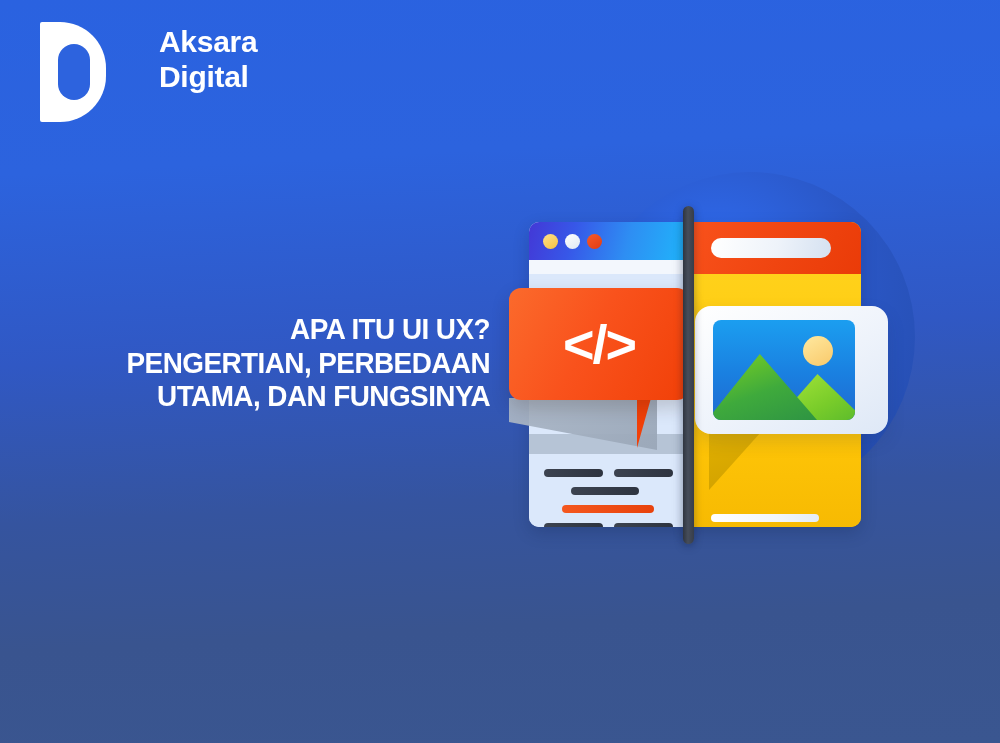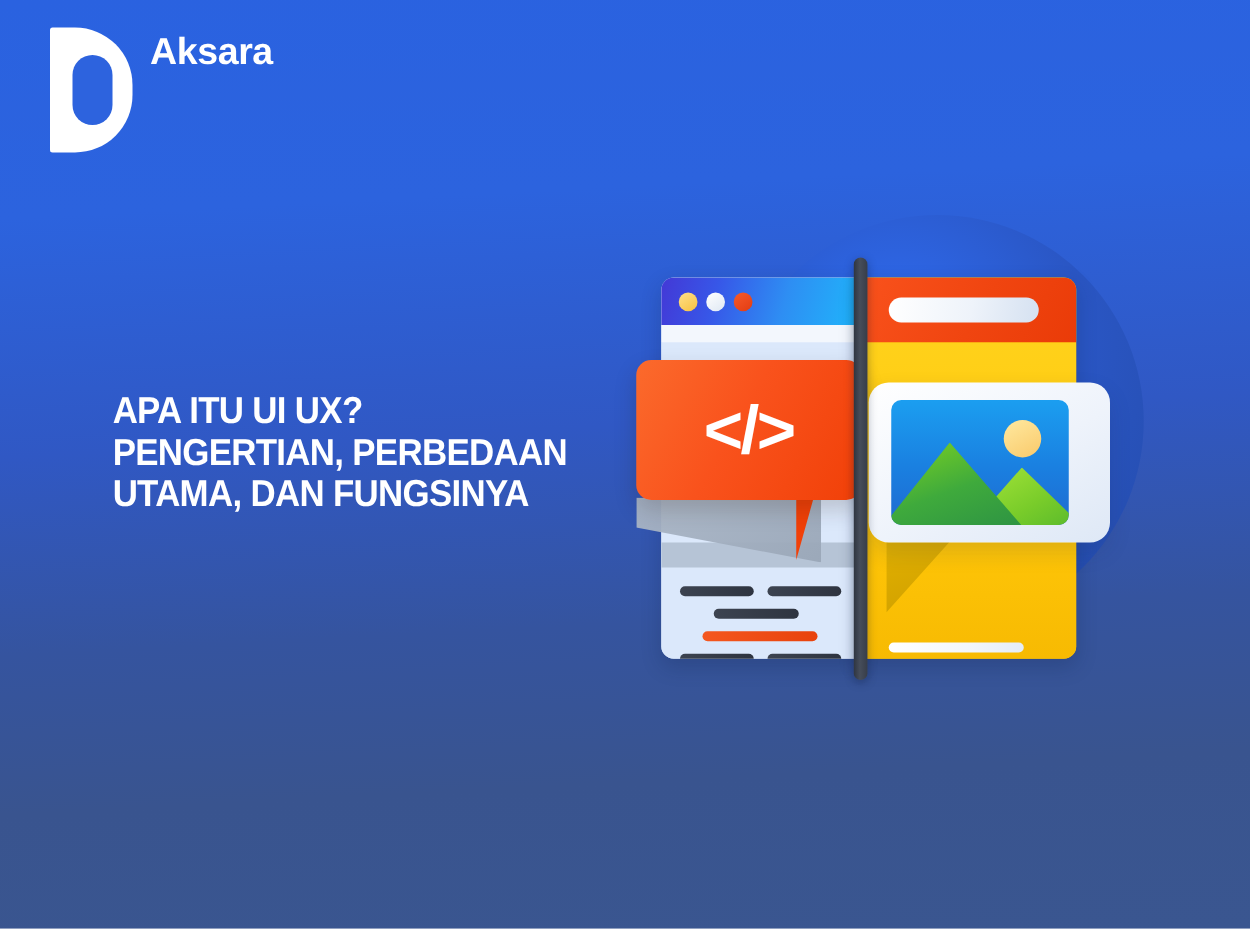--- a/index.html
+++ b/index.html
@@ -37,35 +37,36 @@
     content:"";
     position:absolute;
     left:18px; top:22px;
     width:32px; height:56px;
     background:#2d63de;
     border-radius:16px;
   }
   .logo-words {
     display:flex; flex-direction:column;
     padding-top:2px;
+    margin-left:39px;
   }
   .logo-words span {
     color:#ffffff;
     font-size:30px;
     font-weight:bold;
     line-height:1.17;
     letter-spacing:-0.3px;
   }
 
   
   .headline {
     position:absolute;
     right:510px; top:312px;
     width:430px;
-    text-align:left;
+    text-align:right;
   }
   .headline div {
     color:#ffffff;
     font-size:30px;
     font-weight:bold;
     line-height:1.12;
     letter-spacing:-0.6px;
     transform:scaleX(0.93);
     transform-origin:right center;
     white-space:nowrap;
@@ -262,20 +263,21 @@
 </style>
 </head>
 <body>
 
 <div class="canvas">
 
   <div class="logo-block">
     <div class="logo-mark"></div>
     <div class="logo-words">
       <span>Aksara</span>
+      <span>Digital</span>
     </div>
   </div>
 
   <div class="headline">
     <div>APA ITU UI UX?</div>
     <div>PENGERTIAN, PERBEDAAN</div>
     <div>UTAMA, DAN FUNGSINYA</div>
   </div>
 
   <div class="illustration">

